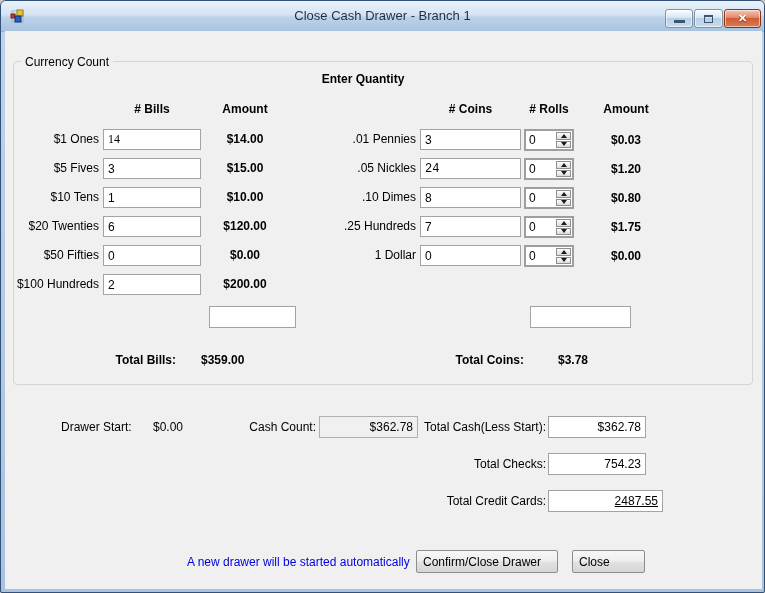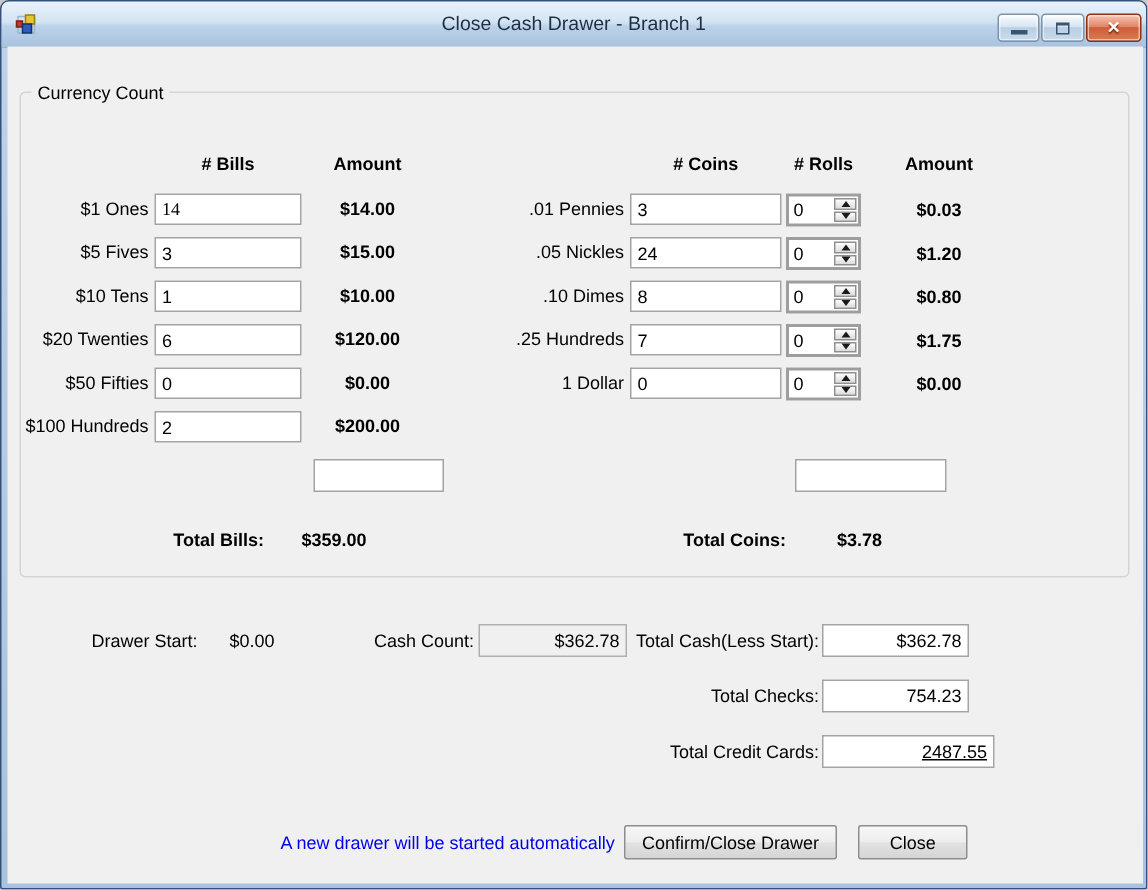--- a/index.html
+++ b/index.html
@@ -63,21 +63,21 @@
     background:linear-gradient(to bottom,#fdfdfd,#dcdcdc);
     display:flex;align-items:center;justify-content:center;cursor:default;
   }
   .tri-up{width:0;height:0;border-left:3px solid transparent;border-right:3px solid transparent;border-bottom:4px solid #1a1a1a;}
   .tri-dn{width:0;height:0;border-left:3px solid transparent;border-right:3px solid transparent;border-top:4px solid #1a1a1a;}
   .btn{
     position:absolute;box-sizing:border-box;height:23px;
     border:1px solid #8d8d8d;border-radius:2px;
     background:linear-gradient(to bottom,#f7f7f7 0%,#eeeeee 48%,#e2e2e2 52%,#d5d5d5 100%);
     font-family:"Liberation Sans",sans-serif;font-size:12px;color:#000;
-    text-align:center;line-height:21px;cursor:default;
+    text-align:left;line-height:21px;cursor:default;
   }
   .note{font-size:12px;color:#0000e6;white-space:nowrap;}
   .lh21{line-height:21px;}
   .lh22{line-height:22px;}
 </style>
 </head>
 <body>
 
 <div class="win">
 
@@ -98,20 +98,21 @@
     <div class="winbtn close" style="left:723px;width:37px;">
       <span class="glyph-close">✕</span>
     </div>
   </div>
 
   <div class="client"></div>
 
   <div class="groupbox"></div>
   <div class="groupbox-label lbl">Currency Count</div>
 
+  <div class="abs lbl b center" style="left:272px;top:71px;width:180px;">Enter Quantity</div>
 
   <div class="abs lbl b center" style="left:102px;top:101px;width:98px;"># Bills</div>
   <div class="abs lbl b center" style="left:203px;top:101px;width:82px;">Amount</div>
 
   <div class="abs lbl b center" style="left:419px;top:101px;width:101px;"># Coins</div>
   <div class="abs lbl b center" style="left:520px;top:101px;width:56px;"># Rolls</div>
   <div class="abs lbl b center" style="left:584px;top:101px;width:82px;">Amount</div>
 
   <div class="abs lbl right lh21" style="left:12px;top:128px;width:86px;">$1 Ones</div>
   <input class="tb" style="left: 102px; top: 128px; width: 98px; font-family: Liberation Serif, serif;" value="14">
@@ -146,21 +147,21 @@
           <span class="tri-up"></span>
         </span>
         <span class="spin-btn">
           <span class="tri-dn"></span>
         </span>
       </span>
   </div>
   <div class="abs lbl b center lh22" style="left:584px;top:128px;width:82px;">$0.03</div>
 
   <div class="abs lbl right lh21" style="left:318px;top:157px;width:97px;">.05 Nickles</div>
-  <input class="tb" style="left: 419px; top: 157px; width: 101px;" value="24">
+  <input class="tb" style="left: 419px; top: 157px; width: 101px; font-family: Liberation Mono, monospace;" value="24">
   <div class="spinner" style="left:523px;top:157px;">
     <span class="spin-val">0</span>
     <span class="spin-btns">
         <span class="spin-btn">
           <span class="tri-up"></span>
         </span>
         <span class="spin-btn">
           <span class="tri-dn"></span>
         </span>
       </span>

